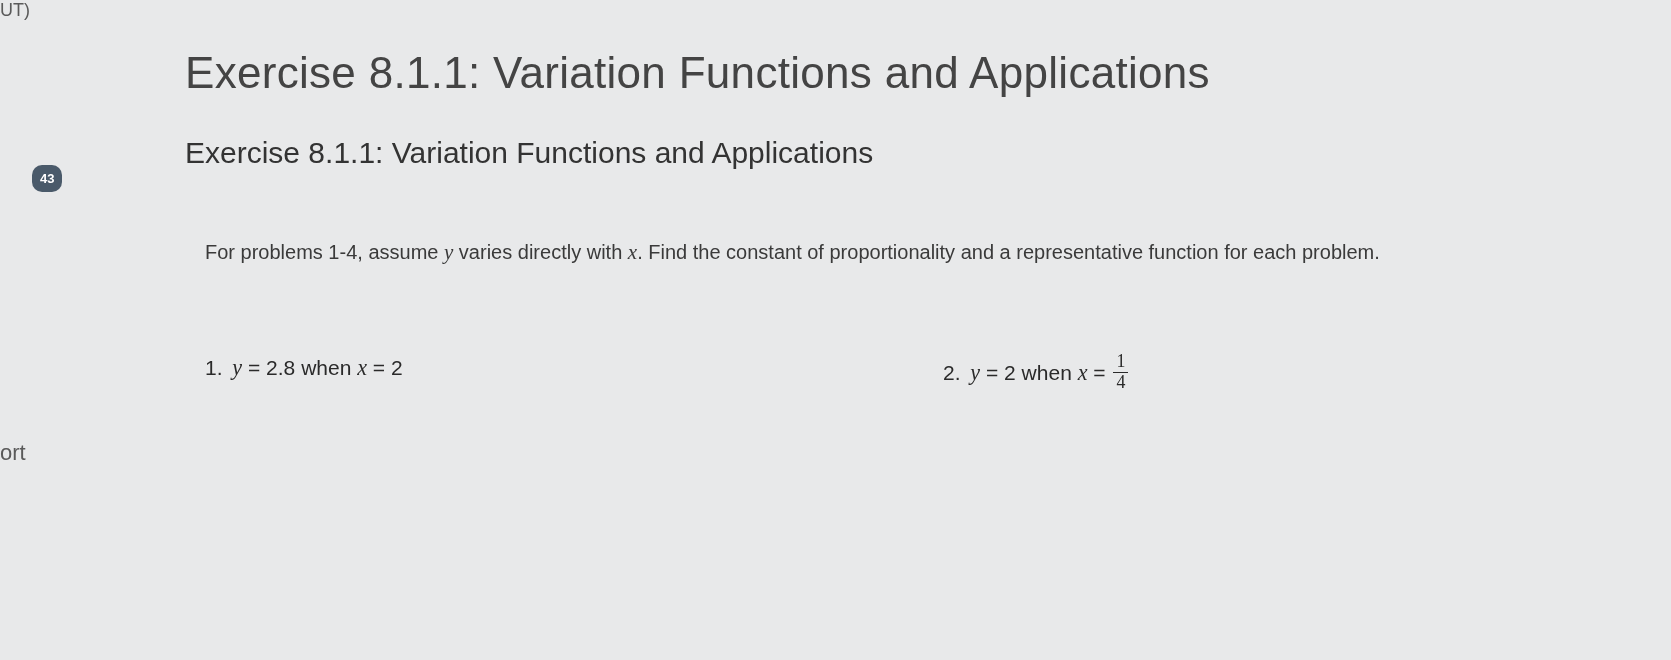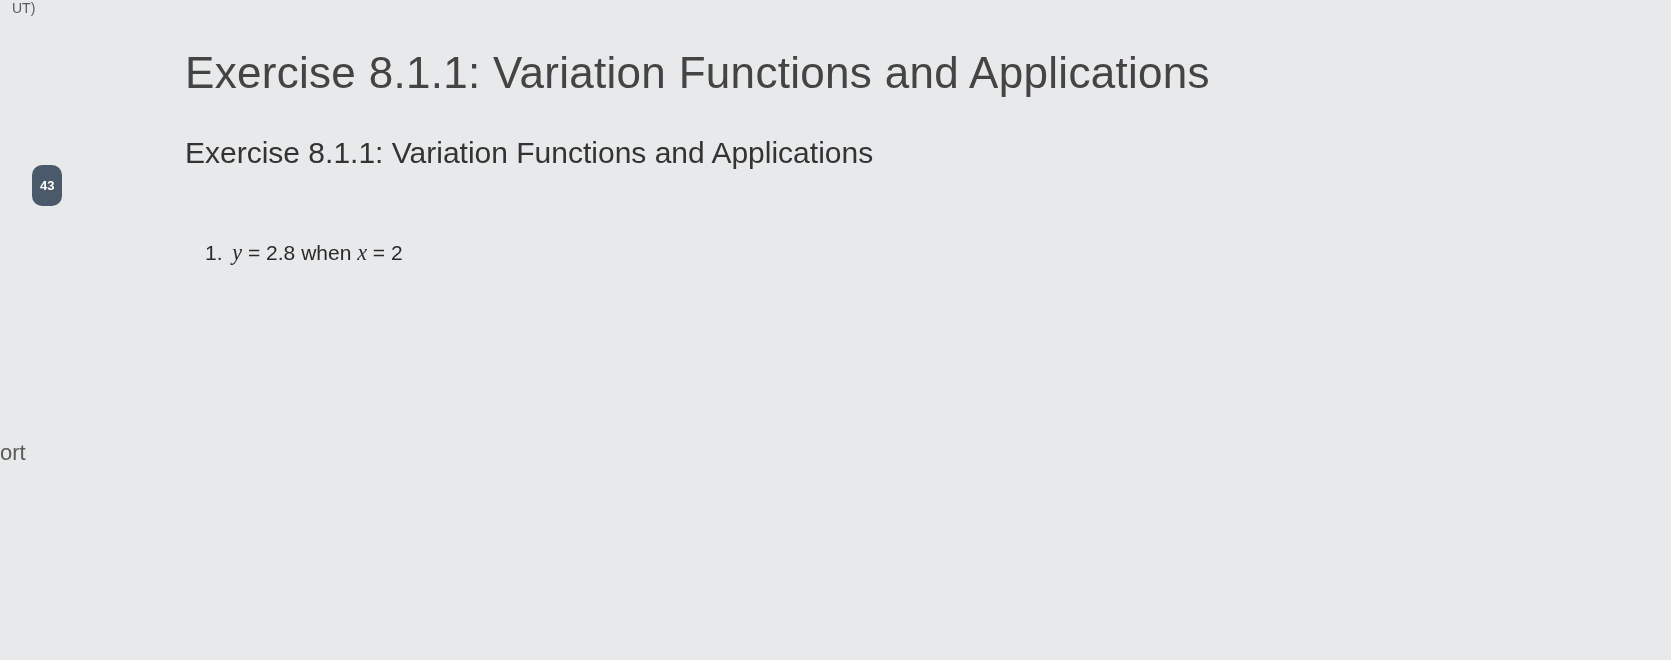--- a/index.html
+++ b/index.html
@@ -9,35 +9,35 @@
     font-family: Georgia, 'Times New Roman', serif;
     color: #3a3a3a;
     width: 1671px;
     height: 660px;
     position: relative;
     overflow: hidden;
   }
   .top-left-fragment {
     position: absolute;
     top: 0;
-    left: 12px;
+    left: 0;
     font-family: Arial, sans-serif;
-    font-size: 14px;
+    font-size: 18px;
     color: #5a5a5a;
   }
   .badge {
     position: absolute;
     top: 165px;
     left: 32px;
     background: #4a5a6a;
     color: #fff;
     font-family: Arial, sans-serif;
     font-size: 13px;
     font-weight: bold;
-    padding: 13px 8px;
+    padding: 6px 8px;
     border-radius: 10px;
   }
   .left-fragment {
     position: absolute;
     top: 440px;
     left: 0;
     font-family: Arial, sans-serif;
     font-size: 22px;
     color: #5a5a5a;
   }
@@ -122,24 +122,36 @@
 <div class="top-left-fragment">UT)</div>
 
 <div class="badge">43</div>
 
 <div class="left-fragment">ort</div>
 
 <div class="content">
   <h1 class="main-title">Exercise 8.1.1: Variation Functions and Applications</h1>
   <h2 class="sub-title">Exercise 8.1.1: Variation Functions and Applications</h2>
 
+  <div class="instructions">
+    <span>For problems 1-4, assume </span><span class="mathvar">y</span><span> varies directly with </span><span class="mathvar">x</span><span>. Find the constant of proportionality and a representative function for each problem.</span>
+  </div>
 
   <div class="problems">
     <div class="problem">
       <span class="num">1.</span>
       <span class="mathvar">y</span> = <span>2.8</span>
       when <span class="mathvar">x</span> = <span>2</span>
     </div>
 
+    <div class="problem">
+      <span class="num">2.</span>
+      <span class="mathvar">y</span> = <span>2</span>
+      when <span class="mathvar">x</span> =
+      <span class="frac">
+        <span class="top">1</span>
+        <span class="bot">4</span>
+      </span>
+    </div>
 
 
   </div>
 </div>
 
 </body></html>

